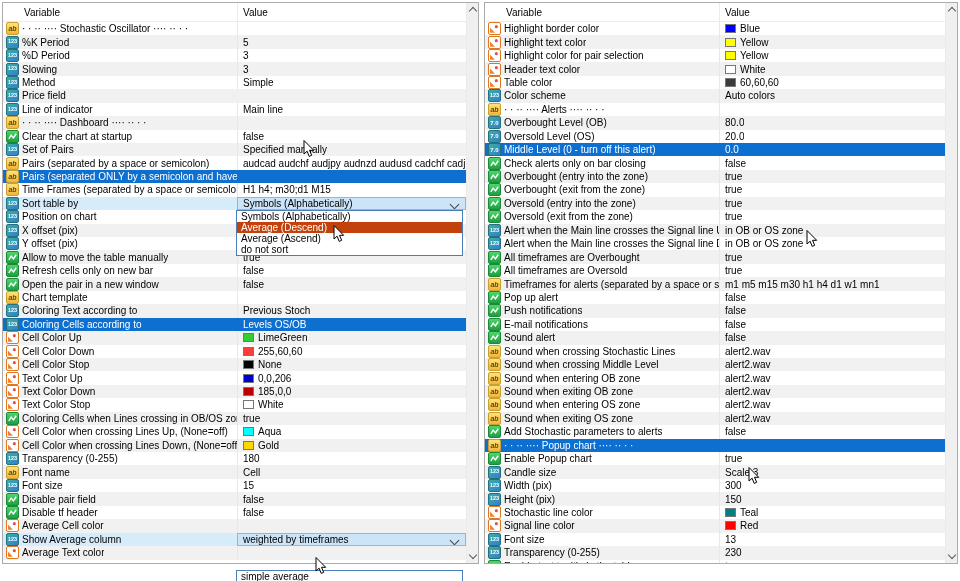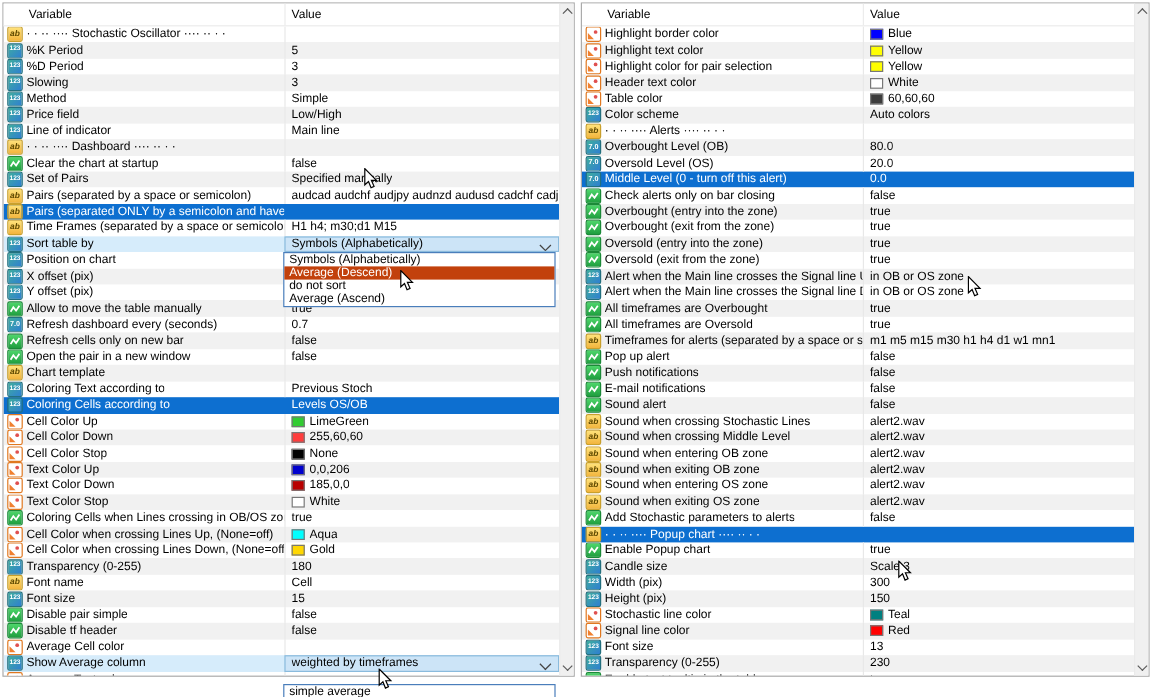--- a/index.html
+++ b/index.html
@@ -98,23 +98,20 @@
         </div>
         <div class="vl">
           <span class="val">Simple</span>
         </div>
       </div>
       <div class="row">
         <div class="vc">
           <span class="ic ic-int">123</span>
           <span class="lbl">Price field</span>
         </div>
-        <div class="vl">
-          <span class="val">Low/High</span>
-        </div>
       </div>
       <div class="row">
         <div class="vc">
           <span class="ic ic-int">123</span>
           <span class="lbl">Line of indicator</span>
         </div>
         <div class="vl">
           <span class="val">Main line</span>
         </div>
       </div>
@@ -221,29 +218,20 @@
             </svg>
           </span>
           <span class="lbl">Allow to move the table manually</span>
         </div>
         <div class="vl">
           <span class="val">true</span>
         </div>
       </div>
       <div class="row">
         <div class="vc">
-          <span class="ic ic-dbl">7.0</span>
-          <span class="lbl">Refresh dashboard every (seconds)</span>
-        </div>
-        <div class="vl">
-          <span class="val">0.7</span>
-        </div>
-      </div>
-      <div class="row">
-        <div class="vc">
           <span class="ic ic-bool">
             <svg width="11" height="11" viewBox="0 0 12 12">
               <polyline points="2,8.5 4.5,4.5 7,7.5 10,3" fill="none" stroke="#fff" stroke-width="1.6"></polyline>
             </svg>
           </span>
           <span class="lbl">Refresh cells only on new bar</span>
         </div>
         <div class="vl">
           <span class="val">false</span>
         </div>
@@ -448,21 +436,21 @@
           <span class="val">15</span>
         </div>
       </div>
       <div class="row">
         <div class="vc">
           <span class="ic ic-bool">
             <svg width="11" height="11" viewBox="0 0 12 12">
               <polyline points="2,8.5 4.5,4.5 7,7.5 10,3" fill="none" stroke="#fff" stroke-width="1.6"></polyline>
             </svg>
           </span>
-          <span class="lbl">Disable pair simple</span>
+          <span class="lbl">Disable pair field</span>
         </div>
         <div class="vl">
           <span class="val">false</span>
         </div>
       </div>
       <div class="row">
         <div class="vc">
           <span class="ic ic-bool">
             <svg width="11" height="11" viewBox="0 0 12 12">
               <polyline points="2,8.5 4.5,4.5 7,7.5 10,3" fill="none" stroke="#fff" stroke-width="1.6"></polyline>
@@ -1003,22 +991,22 @@
       </div>
     <div class="sb-btn down">
         <span class="arr d"></span>
       </div>
   </div>
 </div>
 
 <div class="dd" id="dd1">
     <div class="dd-item">Symbols (Alphabetically)</div>
     <div class="dd-item on">Average (Descend)</div>
+    <div class="dd-item">Average (Ascend)</div>
     <div class="dd-item">do not sort</div>
-    <div class="dd-item">Average (Ascend)</div>
   </div>
 <div class="dd" id="dd2">
     <div class="dd-item">simple average</div>
     <div class="dd-item on">weighted by timeframes</div>
     <div class="dd-item">disable column</div>
   </div>
 
 <div class="cursor" style="left: 303px; top: 140px;"><svg width="12" height="18" viewBox="0 0 12 18">
       <path d="M1,0.5 L1,14 L4.1,11.2 L6.2,16.4 L8.7,15.3 L6.5,10.3 L10.7,10.3 Z" fill="#fff" stroke="#000" stroke-width="1"></path>
     </svg></div>

